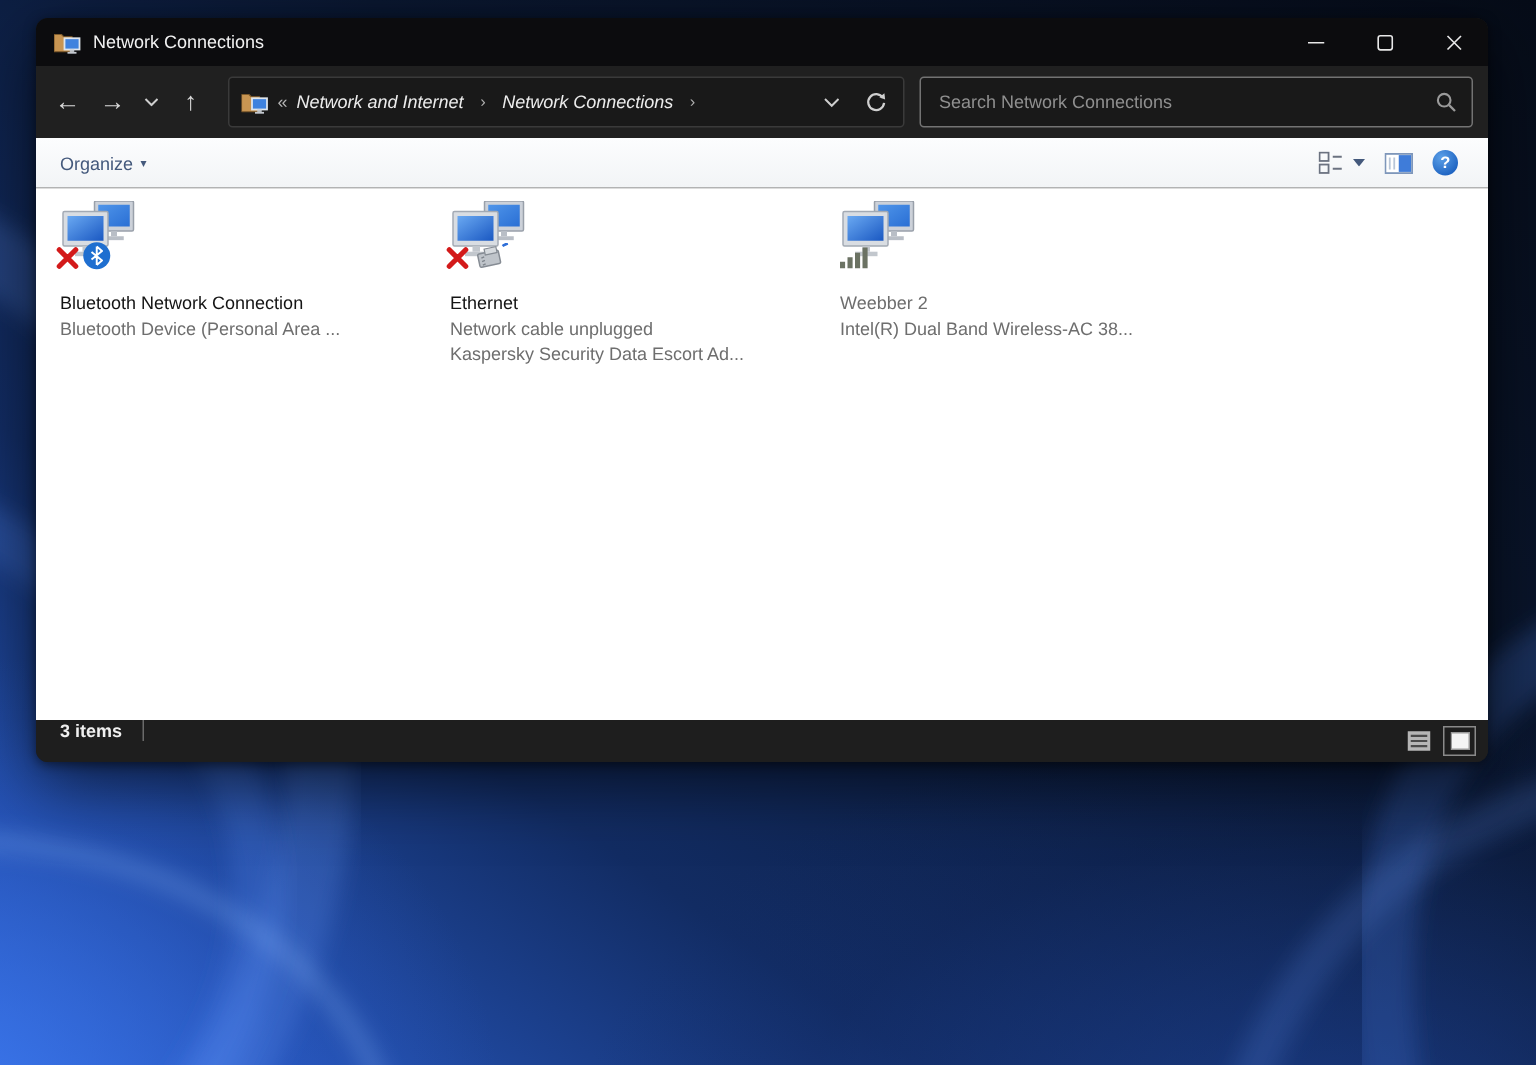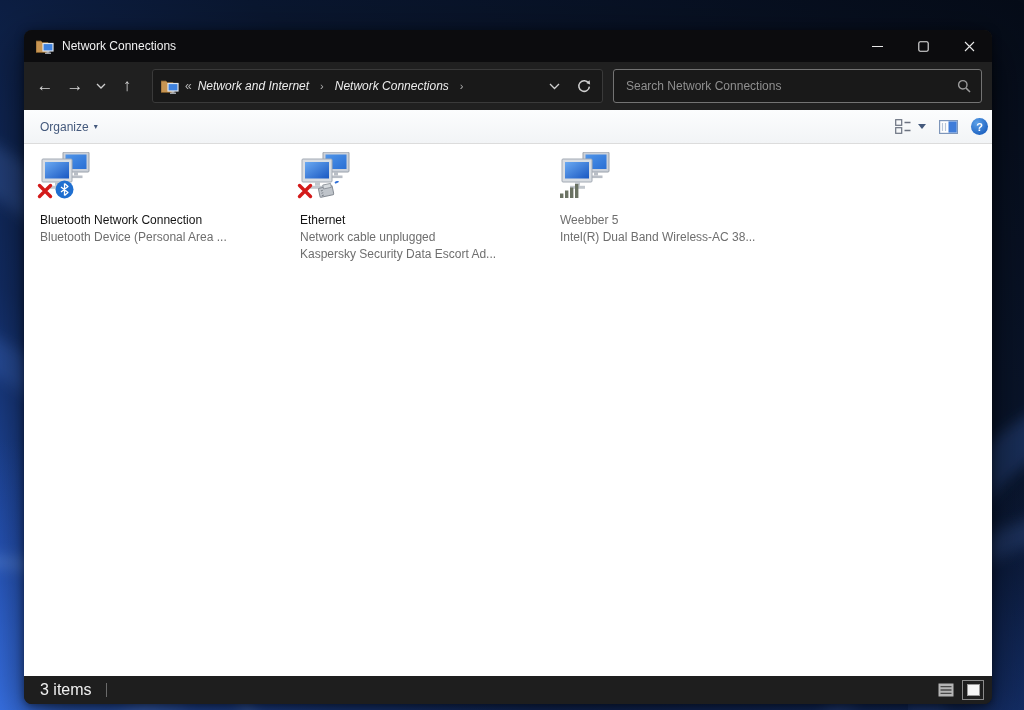--- a/index.html
+++ b/index.html
@@ -3,21 +3,21 @@
 <meta charset="utf-8">
 <style>
   html,body{margin:0;padding:0;width:1024px;height:710px;overflow:hidden;
     font-family:"Liberation Sans","DejaVu Sans",sans-serif;-webkit-font-smoothing:antialiased;}
   .desktop{position:relative;width:1024px;height:710px;
     background:
       radial-gradient(520px 420px at -4% 104%, rgba(64,124,240,.75) 0%, rgba(46,94,205,.35) 45%, rgba(0,0,0,0) 72%),
       radial-gradient(640px 380px at 86% 108%, rgba(38,84,190,.45) 0%, rgba(20,45,110,.2) 55%, rgba(0,0,0,0) 78%),
       linear-gradient(to bottom left, #060c18 0%, #0a1730 38%, #122c63 70%, #2c63d8 100%);}
   .bloom{position:absolute;inset:0;z-index:0;}
-  .win{position:absolute;left:24px;top:30px;width:968px;height:674px;z-index:1;
+  .win{position:absolute;left:24px;top:12px;width:968px;height:496px;z-index:1;
     border-radius:8px;overflow:hidden;display:flex;flex-direction:column;
     box-shadow:0 14px 46px rgba(0,0,0,.6), 0 2px 8px rgba(0,0,0,.5);background:#1f1f1f;}
   
   .titlebar{height:32px;background:#0c0c0e;display:flex;align-items:center;flex:0 0 auto;}
   .titlebar .app-ic{margin:0 8px 0 12px;display:flex;}
   .titlebar .t-title{color:#f2f2f2;font-size:12px;}
   .caption{margin-left:auto;display:flex;height:100%;}
   .cap-btn{width:46px;height:100%;display:flex;align-items:center;justify-content:center;color:#e8e8e8;}
   
   .navbar{height:48px;background:#202020;display:flex;align-items:center;flex:0 0 auto;padding:0 10px 0 6px;}
@@ -30,39 +30,39 @@
   .crumb{color:#ececec;font-size:12px;white-space:nowrap;font-style:italic;}
   .crumb-sep{color:#b0b0b0;font-size:11px;padding:0 5px;}
   .addr-right{margin-left:auto;display:flex;align-items:center;gap:16px;padding-right:2px;}
   .searchbox{height:34px;flex:1;margin-left:10px;display:flex;align-items:center;
     background:#191919;border:1px solid #737373;border-radius:3px;padding:0 10px;box-sizing:border-box;}
   .searchbox input{flex:1;background:transparent;border:none;outline:none;color:#d6d6d6;font-size:12px;
     font-family:"Liberation Sans","DejaVu Sans",sans-serif;}
   .searchbox input::placeholder{color:#8f8f8f;}
   
   .commandbar{height:33px;background:linear-gradient(#fcfdfe,#f2f4f6);border-bottom:1px solid #dcdcdc;
-    display:flex;align-items:center;flex:0 0 auto;padding:0 4px 0 16px;}
+    display:flex;align-items:center;flex:0 0 auto;padding:0 20px 0 16px;}
   .organize{display:flex;align-items:center;gap:5px;color:#44597c;font-size:12px;}
   .organize .caret{font-size:8px;color:#44597c;}
   .cmd-right{margin-left:auto;display:flex;align-items:center;gap:13px;}
   .help-circle{width:17px;height:17px;border-radius:50%;
     background:radial-gradient(circle at 35% 30%, #5ba0e8, #1f64c2 75%);
     color:#fff;font-size:11px;font-weight:bold;display:flex;align-items:center;justify-content:center;}
   
   .content{flex:1;background:#ffffff;position:relative;}
   .tile{position:absolute;top:8px;width:250px;display:flex;gap:9px;flex-direction:column;}
   .tile.t0{left:16px}.tile.t1{left:276px}.tile.t2{left:536px}
   .tile-icon{position:relative;width:52px;height:48px;flex:0 0 auto;}
   .badge{position:absolute;}
   .tile-text{min-width:0;padding-top:3px;}
   .tile-text .l1{font-size:12px;color:#141414;line-height:17px;white-space:nowrap;}
   .tile-text .l2,.tile-text .l3{font-size:12px;color:#6e6e6e;line-height:17px;white-space:nowrap;}
   
-  .statusbar{height:28px;background:#1e1e1e;display:flex;align-items:center;flex:0 0 auto;
-    color:#f0f0f0;font-size:16px;padding:0 8px 0 16px;}
+  .statusbar{height:28px;background:#1e1e1e;display:flex;flex:0 0 auto;
+    color:#f0f0f0;font-size:12px;padding:0 8px 0 16px;font-weight:bold;}
   .sb-divider{width:1px;height:14px;background:#6a6a6a;margin-left:14px;}
   .sb-right{margin-left:auto;display:flex;align-items:center;gap:5px;}
   .sb-btn{width:22px;height:20px;display:flex;align-items:center;justify-content:center;box-sizing:border-box;}
   .sb-btn.selected{border:1px solid #8a8a8a;}
 </style>
 </head>
 <body>
 
 <div class="desktop">
   <svg class="bloom" width="1024" height="710" viewBox="0 0 1024 710">
@@ -283,21 +283,21 @@
           <span class="badge" style="left:0px;bottom:-2px">
             <svg width="20" height="15" viewBox="0 0 20 15">
               <rect x="0" y="10.5" width="3.4" height="4.5" fill="#6b7263"></rect>
               <rect x="5" y="7.5" width="3.4" height="7.5" fill="#6b7263"></rect>
               <rect x="10" y="4.5" width="3.4" height="10.5" fill="#6b7263"></rect>
               <rect x="15" y="1" width="3.4" height="14" fill="#6b7263"></rect>
             </svg>
           </span>
         </div>
         <div class="tile-text">
-          <div class="l2">Weebber 5</div>
+          <div class="l2">Weebber 2</div>
           <div class="l3">Intel(R) Dual Band Wireless-AC 38...</div>
         </div>
       </div>
     </div>
 
     <div class="statusbar">
       <span>3 items</span>
       <span class="sb-divider"></span>
       <div class="sb-right">
         <div class="sb-btn">

